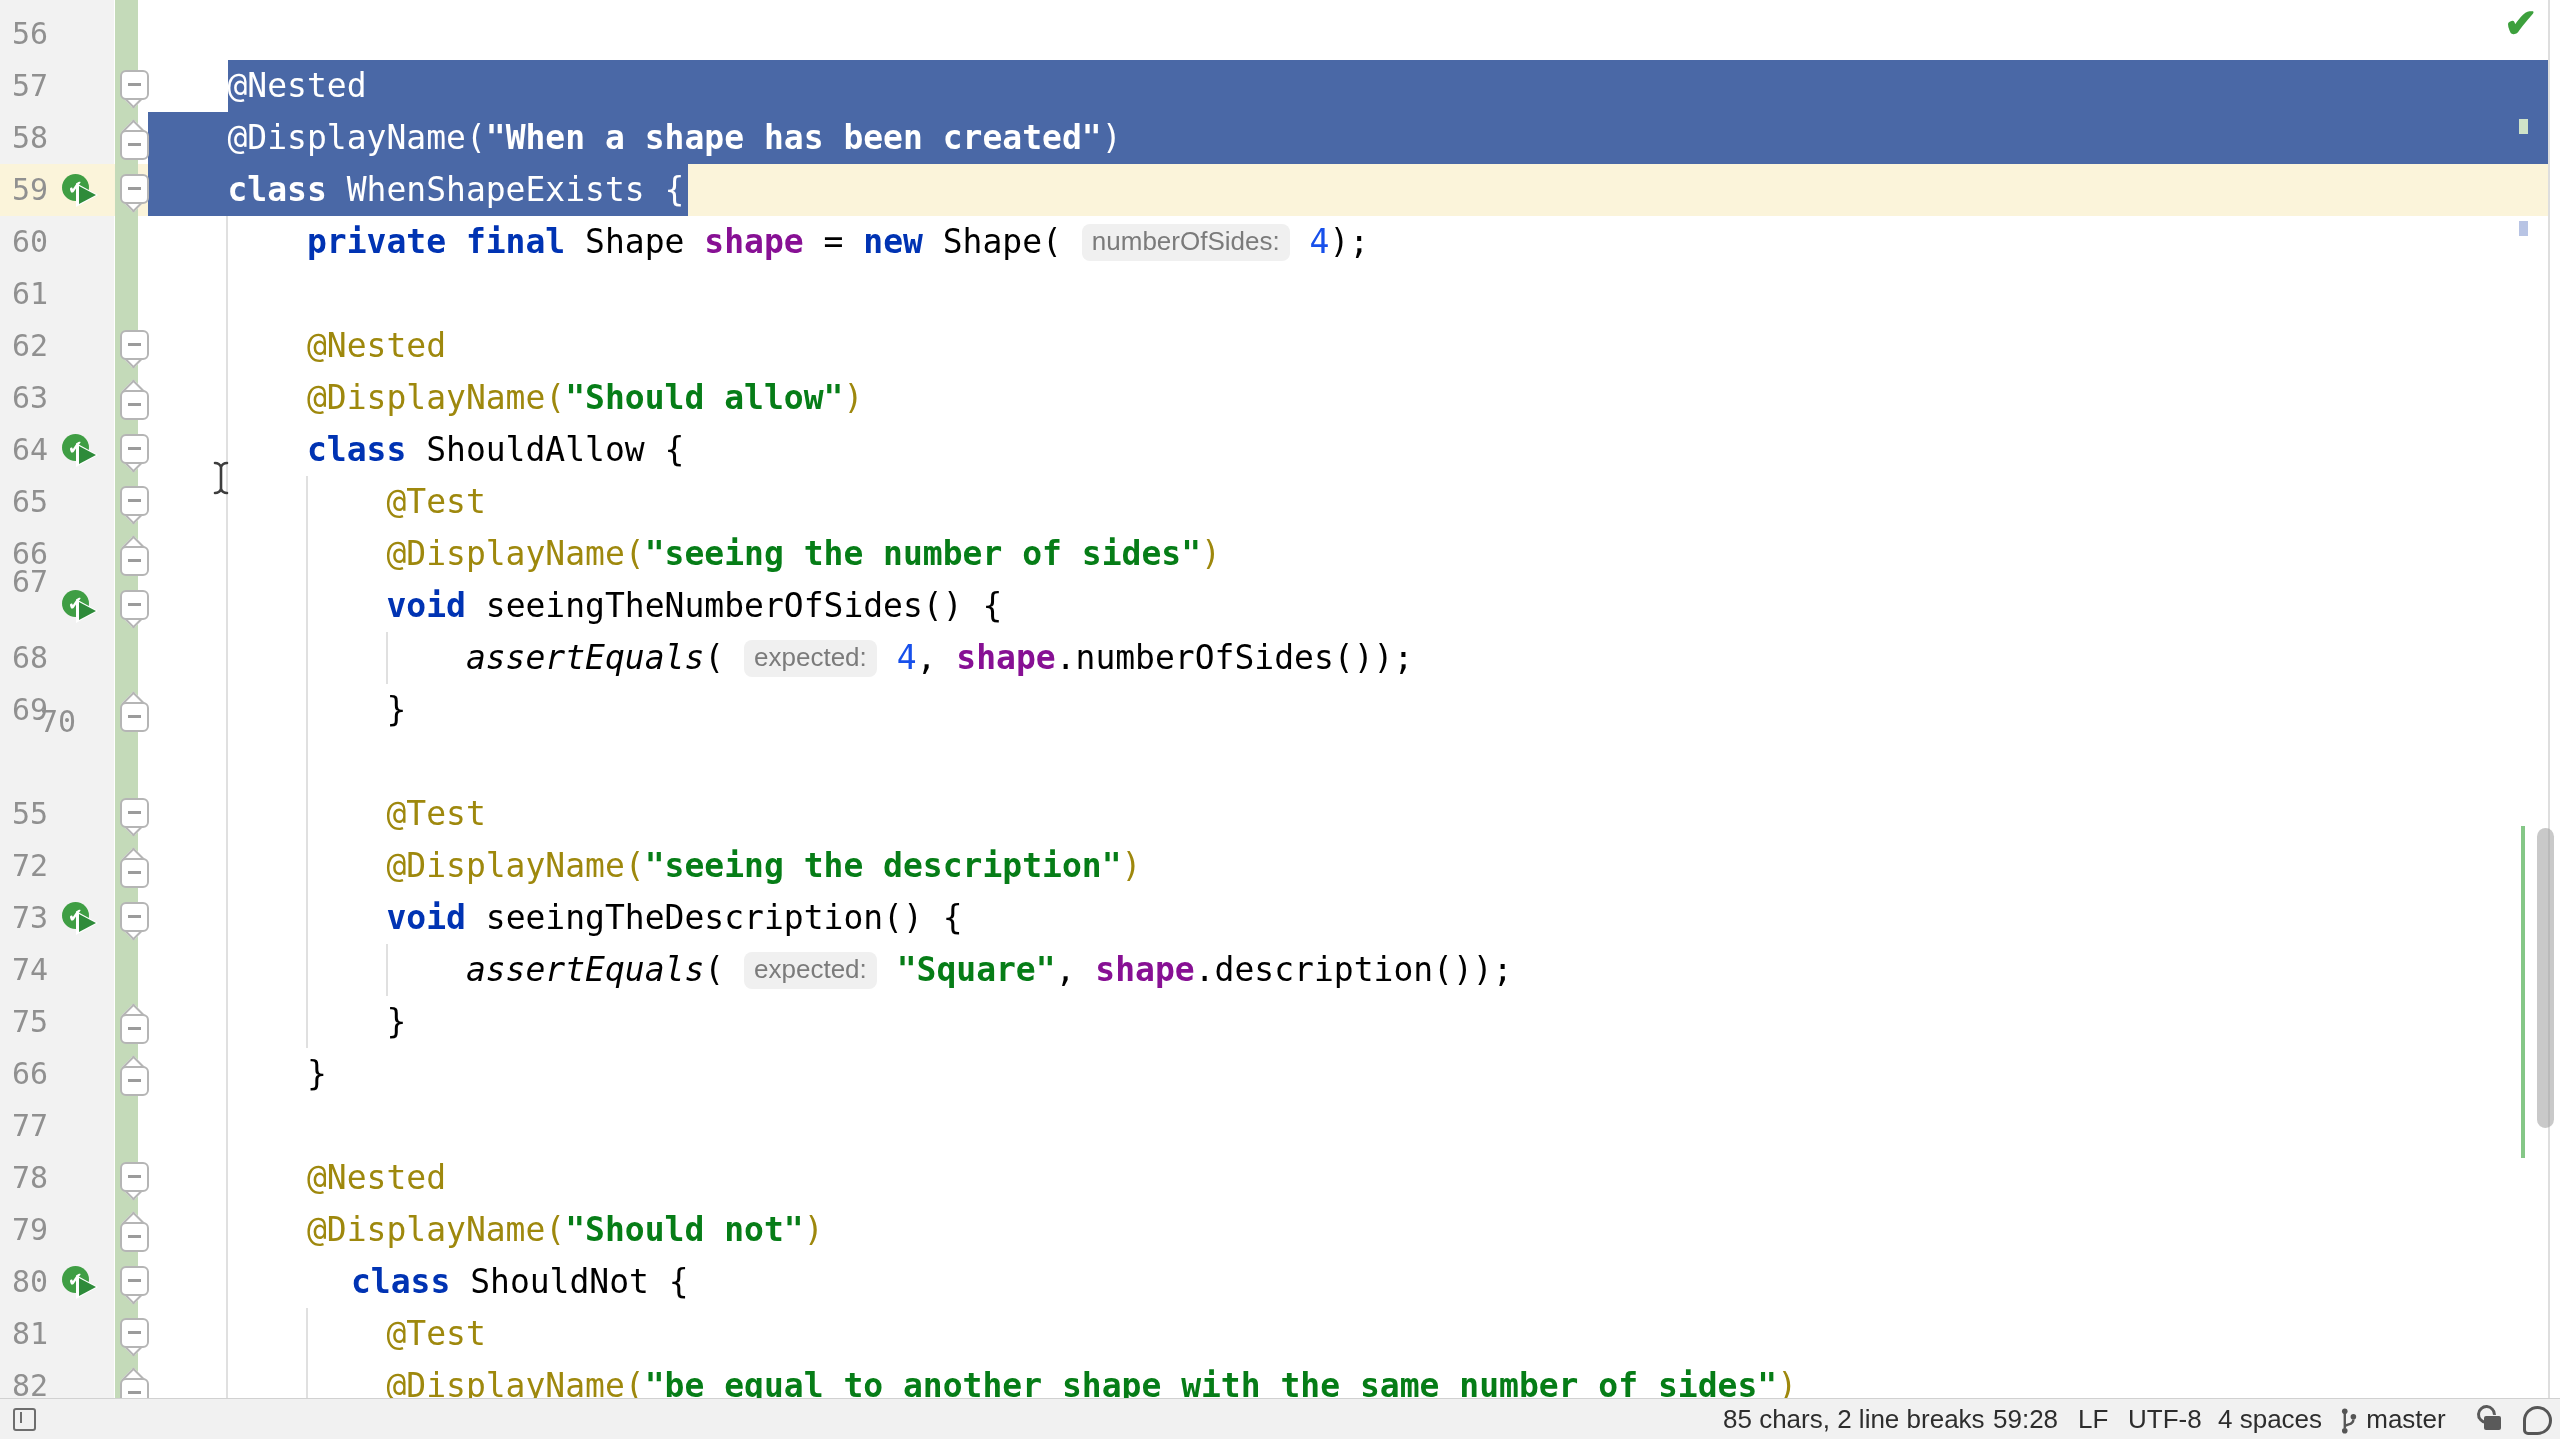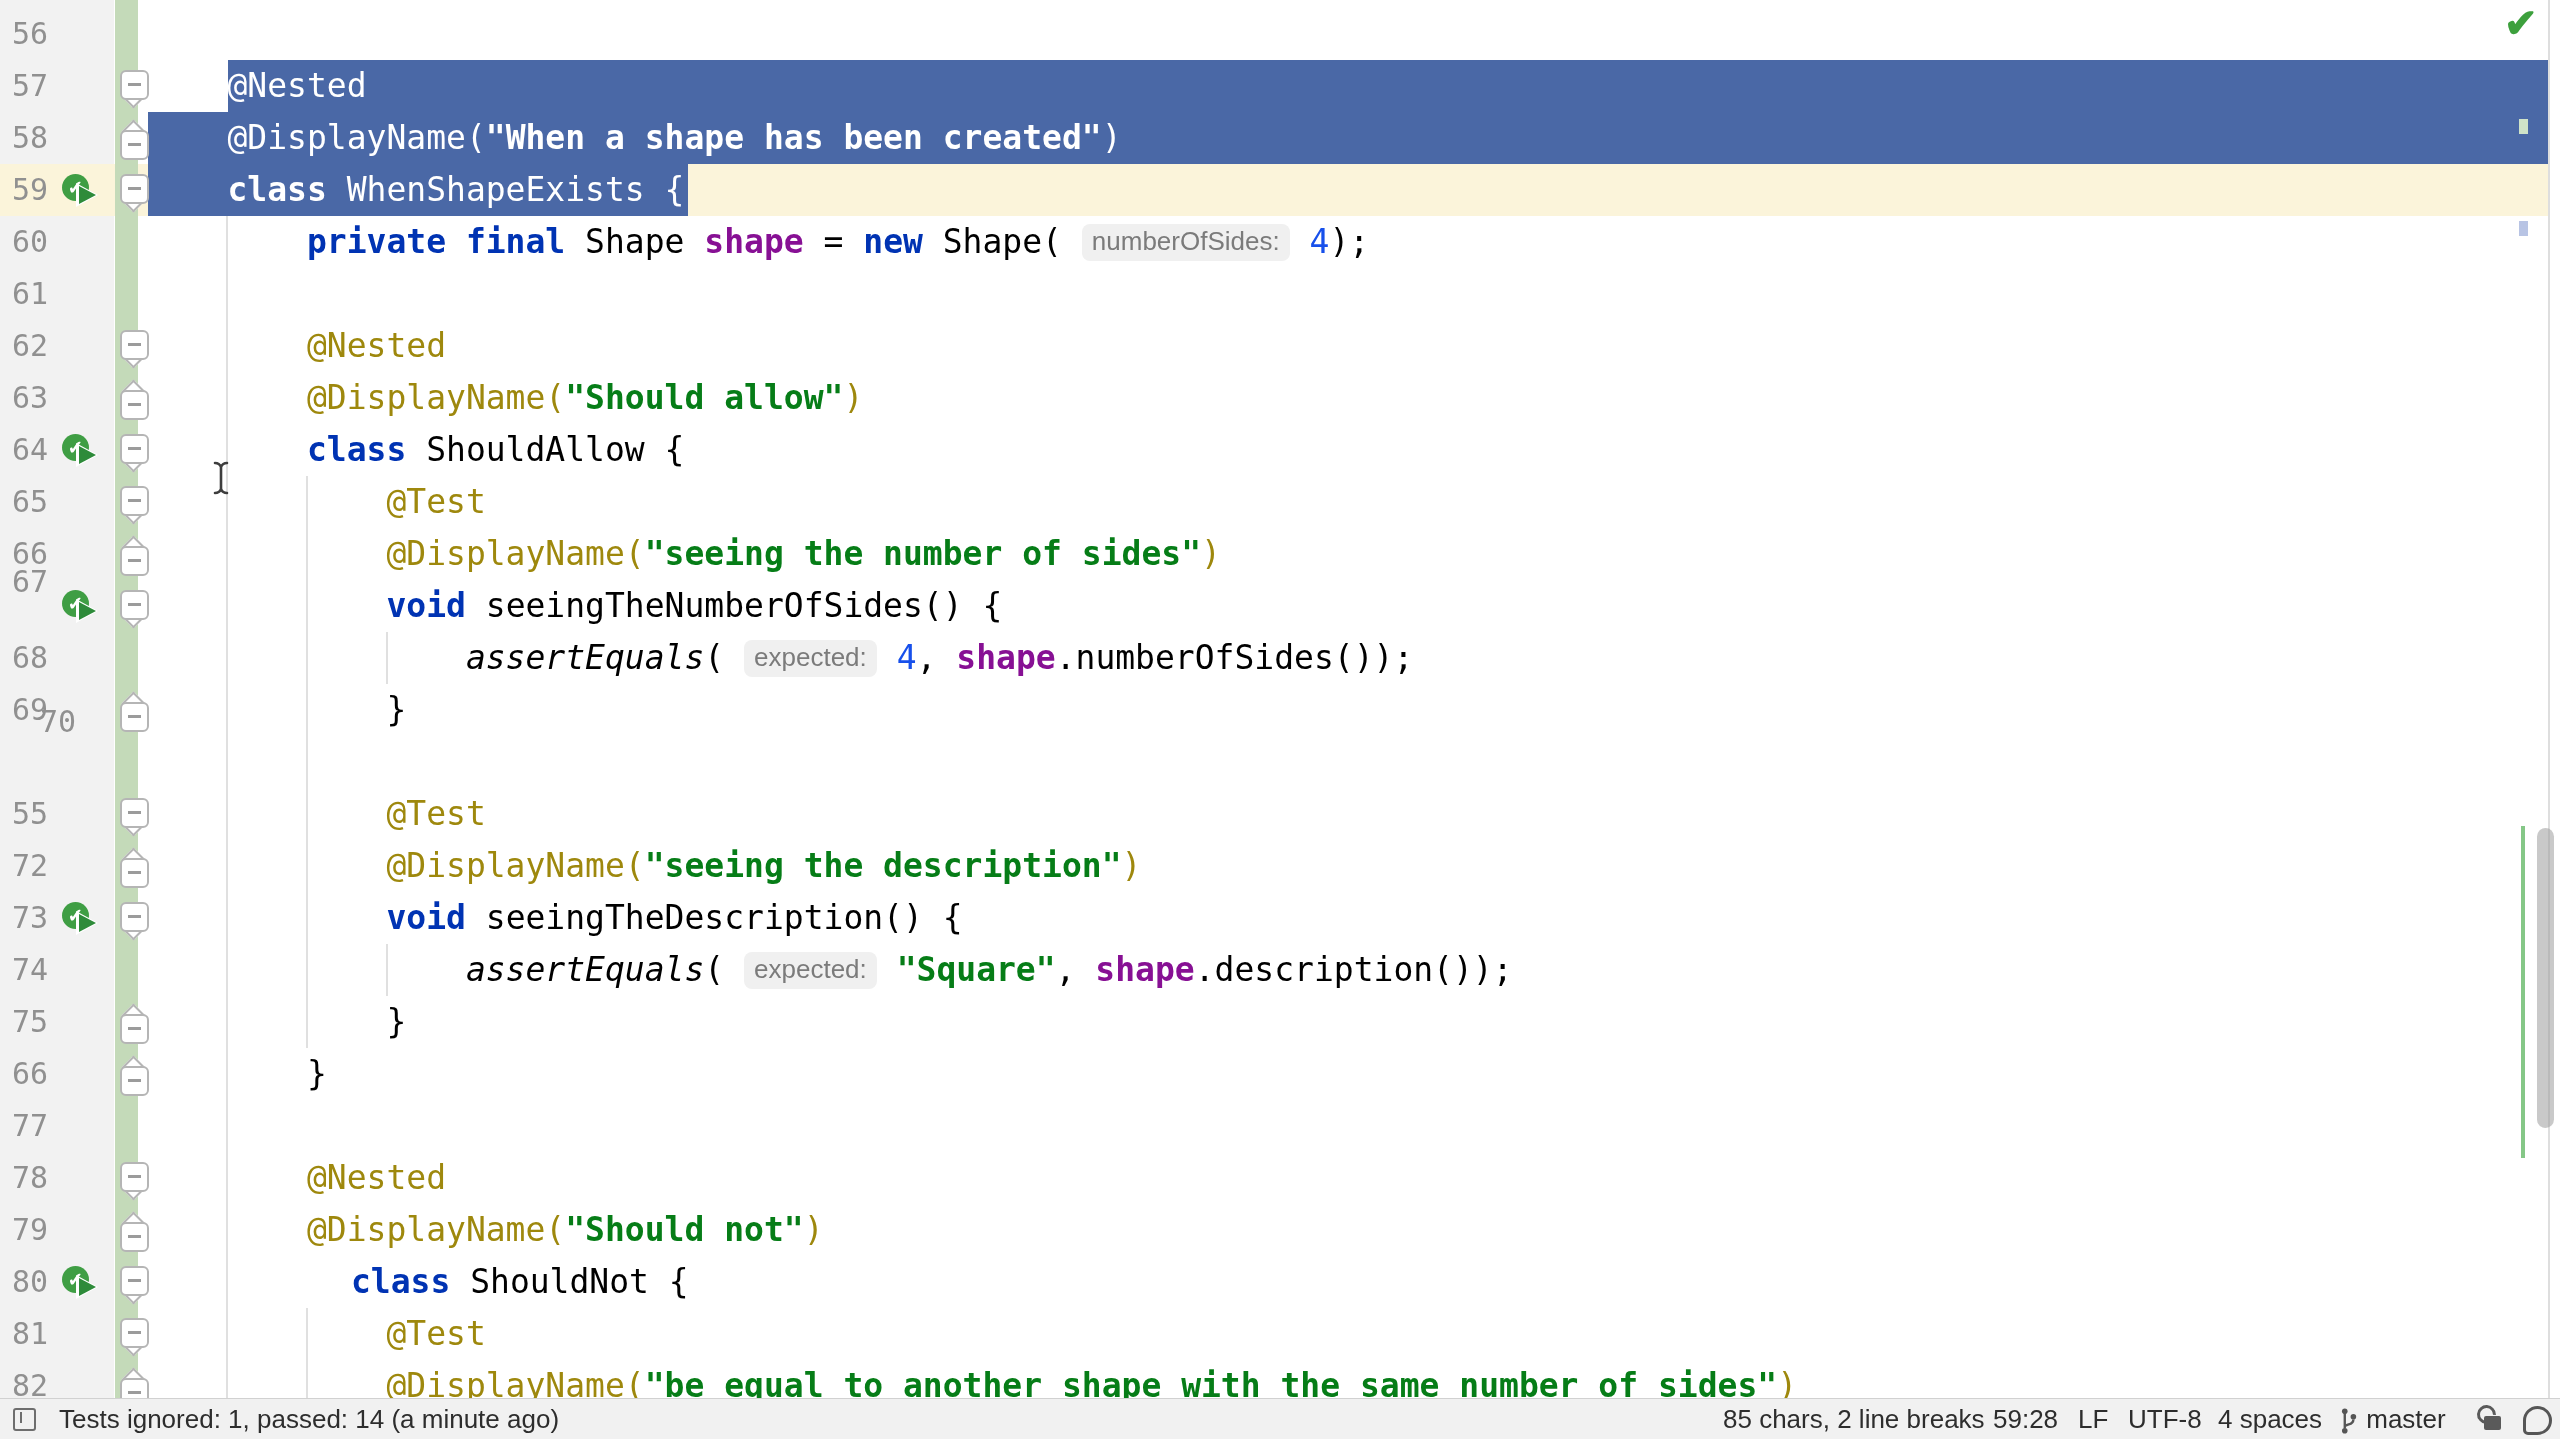--- a/index.html
+++ b/index.html
@@ -320,21 +320,20 @@
     <svg id="ibeam" class="abs" width="18" height="34" viewBox="0 0 18 34">
       <path d="M3 2 C6 2 8 3.5 9 6 C10 3.5 12 2 15 2 M9 6 V28 M3 32 C6 32 8 30.5 9 28 C10 30.5 12 32 15 32" stroke="#3d3d3d" stroke-width="2.6" fill="none" stroke-linecap="round"></path>
     </svg>
   </div>
 
 
   <div id="statusbar" class="abs">
     <span id="status-left-icon">
         <i></i>
       </span>
-    <span id="status-left-text">Tests ignored: 1, passed: 14 (a minute ago)</span>
 
     <span class="st-item" style="left:1723px;">85 chars, 2 line breaks</span>
     <span class="st-item" style="left:1993px;">59:28</span>
     <span class="st-item" style="left:2078px;">LF</span>
     <span class="st-item" style="left:2128px;">UTF-8</span>
     <span class="st-item" style="left:2218px;">4 spaces</span>
     <span class="st-item" style="left:2337px;">
       <svg class="st-ico" width="22" height="28" viewBox="0 0 20 26">
         <circle cx="7" cy="4" r="2.6" fill="#555"></circle>
         <circle cx="7" cy="22" r="2.6" fill="#555"></circle>

